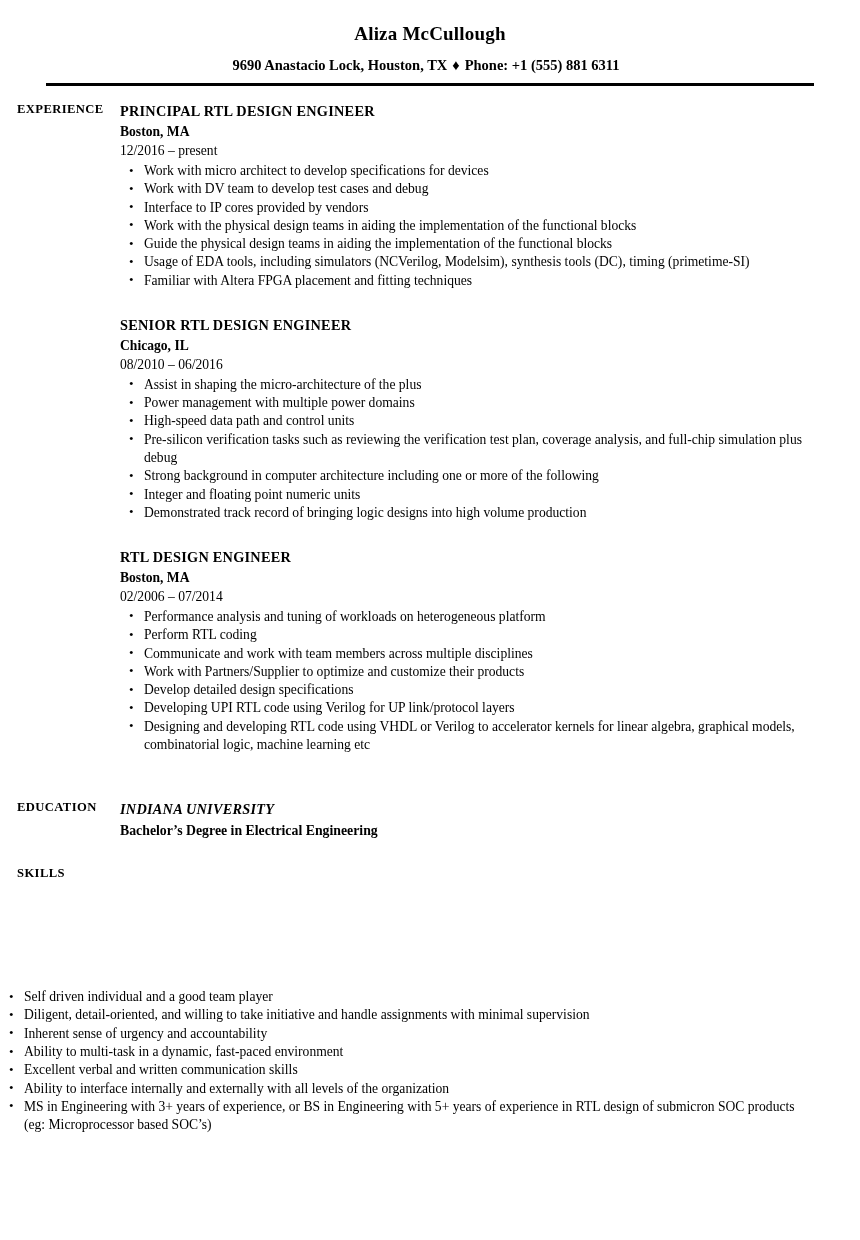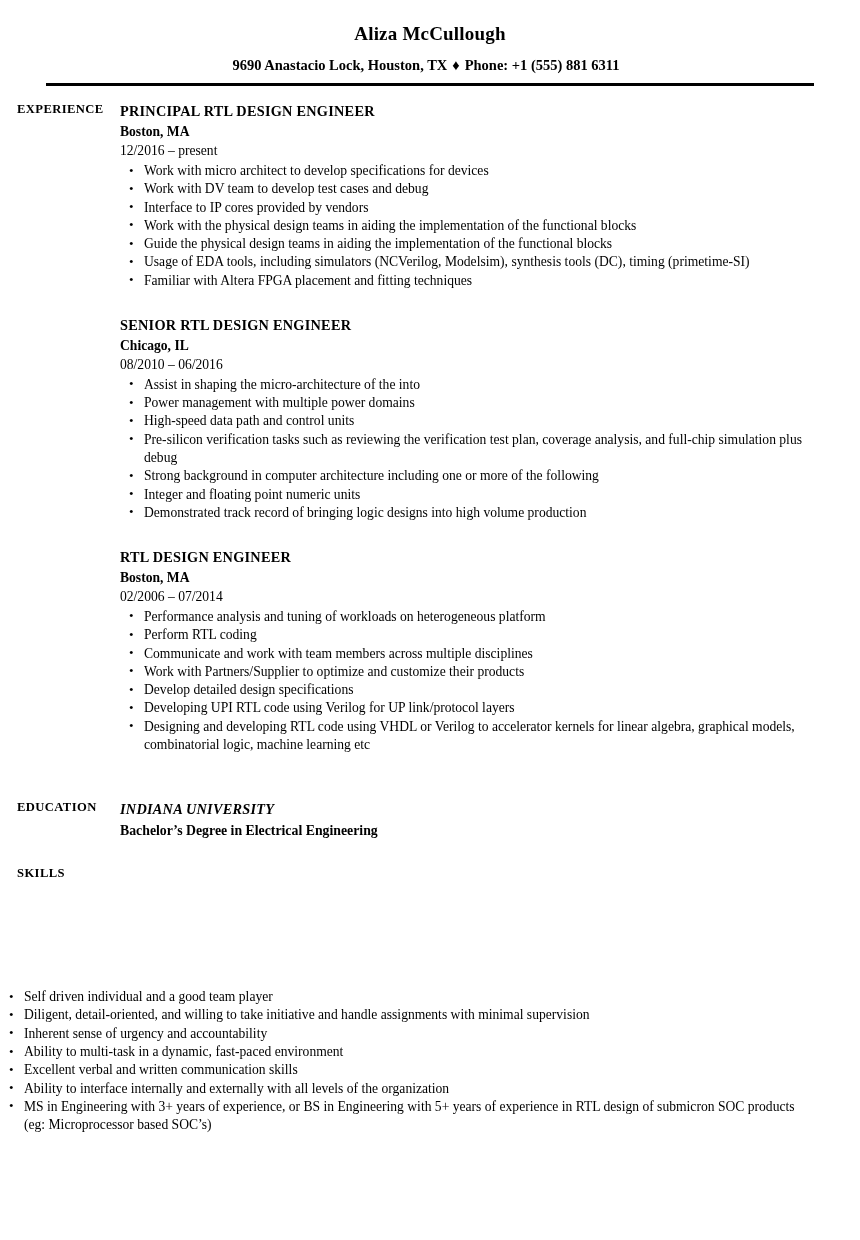--- a/index.html
+++ b/index.html
@@ -182,21 +182,21 @@
             <li>Usage of EDA tools, including simulators (NCVerilog, Modelsim), synthesis tools (DC), timing (primetime-SI)</li>
             <li>Familiar with Altera FPGA placement and fitting techniques</li>
           </ul>
         </div>
 
         <div class="job">
           <div class="job-title">SENIOR RTL DESIGN ENGINEER</div>
           <div class="job-location">Chicago, IL</div>
           <div class="job-dates">08/2010 – 06/2016</div>
           <ul class="bullets">
-            <li>Assist in shaping the micro-architecture of the into</li>
+            <li>Assist in shaping the micro-architecture of the plus</li>
             <li>Power management with multiple power domains</li>
             <li>High-speed data path and control units</li>
             <li>Pre-silicon verification tasks such as reviewing the verification test plan, coverage analysis, and full-chip simulation plus debug</li>
             <li>Strong background in computer architecture including one or more of the following</li>
             <li>Integer and floating point numeric units</li>
             <li>Demonstrated track record of bringing logic designs into high volume production</li>
           </ul>
         </div>
 
         <div class="job">

